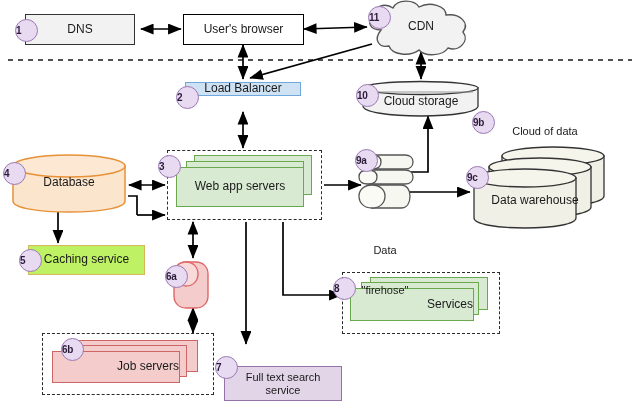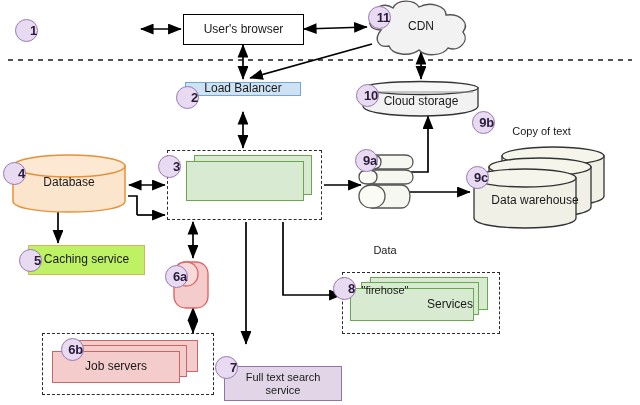--- a/index.html
+++ b/index.html
@@ -5,22 +5,22 @@
   html,body{margin:0;padding:0;background:#ffffff;}
   body{width:640px;height:405px;position:relative;overflow:hidden;
        font-family:"Liberation Sans",sans-serif;color:#1a1a1a;}
   #canvas{position:absolute;inset:0;width:640px;height:405px;}
   svg.layer{position:absolute;left:0;top:0;width:640px;height:405px;overflow:visible;}
   .node{position:absolute;box-sizing:border-box;display:flex;align-items:center;
         justify-content:center;text-align:center;line-height:1.15;}
   .lbl{position:absolute;white-space:pre;text-align:center;line-height:1.2;}
   .badge{position:absolute;width:21px;height:21px;border-radius:50%;
          background:#e8daf0;border:1px solid #9a79b5;color:#2b1b3a;
-         font-size:13px;font-weight:bold;display:flex;align-items:center;
-         justify-content:flex-end;z-index:40;letter-spacing:-0.2px;}
+         font-size:10px;font-weight:bold;display:flex;align-items:center;
+         justify-content:flex-start;z-index:40;letter-spacing:-0.2px;}
   .dashbox{position:absolute;border:1.6px dashed #2a2a2a;background:transparent;box-sizing:border-box;}
   .stackwrap{position:absolute;}
   .stackwrap .sh{position:absolute;box-sizing:border-box;}
   .f11{font-size:11px}.f12{font-size:12px}
 </style>
 </head>
 <body>
 
 <div id="canvas">
 
@@ -127,20 +127,23 @@
       <path d="M186,262 L196,262 C203,262 208,267 208,274 L208,296 C208,303 203,308 196,308
                L186,308 C179,308 174,303 174,296 L174,274 C174,267 179,262 186,262 Z" fill="#f4cccc" stroke="#e06666" stroke-width="1.4"></path>
       <path d="M186,262 C179,262 174,267 174,274 C174,281 179,286 186,286 C193,286 198,281 198,274 C198,267 193,262 186,262 Z" fill="#f8dada" stroke="#e06666" stroke-width="1.4"></path>
     </g>
   </svg>
 
   <div class="dashbox" style="left:167px;top:150px;width:155px;height:70px;"></div>
   <div class="dashbox" style="left:342px;top:272px;width:158px;height:62px;"></div>
   <div class="dashbox" style="left:42px;top:333px;width:172px;height:62px;"></div>
 
+  <div class="node f12" style="left:25px;top:14px;width:110px;height:31px;background:#f2f2f2;border:1.5px solid #333;">
+    <span>DNS</span>
+  </div>
 
   <div class="node f12" style="left:386px;top:14px;width:70px;height:26px;background:transparent;">
     <span>CDN</span>
   </div>
 
   <div class="node f12" style="left:183px;top:14px;width:121px;height:31px;background:#ffffff;border:1.5px solid #000;">
     <span>User's browser</span>
   </div>
 
   <div class="node f12" style="left:185px;top:82px;width:116px;height:14px;background:#cfe2f3;border:1.5px solid #6fa8dc;">
@@ -164,46 +167,49 @@
   </div>
 
   <div class="node f11" style="left:224px;top:366px;width:118px;height:35px;background:#e1d5e7;border:1.5px solid #9673a6;flex-direction:column;">
     <span>Full text search</span>
     <span>service</span>
   </div>
 
   <div class="stackwrap" style="left:176px;top:155px;width:140px;height:60px;">
     <div class="sh" style="left:18px;top:0px;width:118px;height:40px;background:#d9ead3;border:1.3px solid #6aa84f;"></div>
     <div class="sh" style="left:10px;top:6px;width:118px;height:40px;background:#d9ead3;border:1.3px solid #6aa84f;"></div>
+    <div class="sh node f12" style="left:0px;top:12px;width:128px;height:40px;background:#d9ead3;border:1.3px solid #6aa84f;">
+      <span>Web app servers</span>
+    </div>
   </div>
 
   <div class="stackwrap" style="left:350px;top:277px;width:145px;height:52px;">
     <div class="sh" style="left:20px;top:0px;width:118px;height:33px;background:#d9ead3;border:1.3px solid #6aa84f;"></div>
     <div class="sh" style="left:11px;top:5px;width:118px;height:33px;background:#d9ead3;border:1.3px solid #6aa84f;"></div>
     <div class="sh node f12" style="left:0px;top:11px;width:124px;height:33px;background:#d9ead3;border:1.3px solid #6aa84f;justify-content:flex-end;">
       <span>Services</span>
     </div>
   </div>
 
   <div class="stackwrap" style="left:52px;top:340px;width:155px;height:50px;">
     <div class="sh" style="left:24px;top:0px;width:122px;height:32px;background:#f4cccc;border:1.3px solid #cc6666;"></div>
     <div class="sh" style="left:13px;top:5px;width:122px;height:32px;background:#f4cccc;border:1.3px solid #cc6666;"></div>
-    <div class="sh node f12" style="left:0px;top:11px;width:128px;height:32px;background:#f4cccc;border:1.3px solid #cc6666;">
+    <div class="sh node f12" style="left:0px;top:11px;width:128px;height:32px;background:#f4cccc;border:1.3px solid #cc6666;justify-content:flex-end;">
       <span>Job servers</span>
     </div>
   </div>
 
 
   <div class="lbl f11" style="left:352px;top:218px;width:66px;">
     <div>Data</div>
     <div>"firehose"</div>
   </div>
 
   <div class="lbl f11" style="left:500px;top:112px;width:90px;text-align:left;">
-    <span>Copy of text</span>
+    <span>Cloud of data</span>
   </div>
 
   <div class="badge" style="left:15px;top:19px;">
       <span>1</span>
     </div>
   <div class="badge" style="left:176px;top:86px;">
       <span>2</span>
     </div>
   <div class="badge" style="left:158px;top:155px;">
       <span>3</span>

